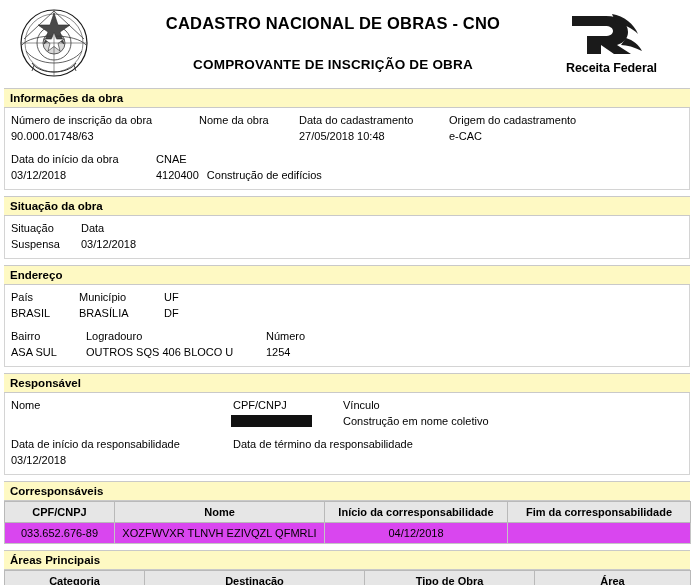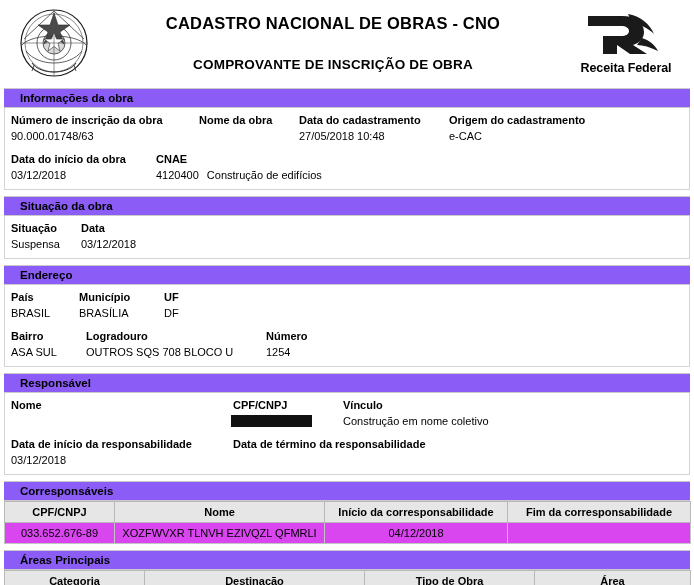--- a/index.html
+++ b/index.html
@@ -49,56 +49,55 @@
     margin-bottom: 24px;
   }
   .header-title-sub {
     font-size: 13.5px;
     font-weight: bold;
     letter-spacing: 0.2px;
   }
   .rf-logo {
     width: 120px;
     flex: 0 0 120px;
-    text-align: center;
   }
   .rf-logo-text {
     font-size: 12.5px;
     font-weight: bold;
     margin-top: 1px;
     letter-spacing: -0.1px;
   }
 
   
   .section-bar {
-    background: #8b5cf6;
+    background: #fef9c3;
     border: 1px solid #c9c9c9;
     border-left: none;
     border-right: none;
     font-weight: bold;
     font-size: 11.5px;
-    padding: 3px 6px 3px 16px;
+    padding: 3px 6px 3px 6px;
     margin: 0;
   }
   .section-body {
     border: 1px solid #d4d4d4;
     border-top: none;
     padding: 5px 6px 7px 6px;
   }
   .section-gap { height: 6px; }
 
   
   .frow {
     display: flex;
     align-items: flex-start;
   }
   .frow + .frow { margin-top: 9px; }
   .fcell { padding-right: 8px; }
   .flabel {
-    font-weight: bold;
+    font-weight: normal;
     font-size: 11px;
     line-height: 14px;
     white-space: nowrap;
   }
   .fvalue {
     font-size: 11px;
     line-height: 14px;
     margin-top: 2px;
     white-space: nowrap;
   }
@@ -260,21 +259,21 @@
         <div class="fvalue">DF</div>
       </div>
     </div>
     <div class="frow">
       <div class="fcell" style="width:75px">
         <div class="flabel">Bairro</div>
         <div class="fvalue">ASA SUL</div>
       </div>
       <div class="fcell" style="width:180px">
         <div class="flabel">Logradouro</div>
-        <div class="fvalue">OUTROS SQS 708 BLOCO U</div>
+        <div class="fvalue">OUTROS SQS 406 BLOCO U</div>
       </div>
       <div class="fcell">
         <div class="flabel">Número</div>
         <div class="fvalue">1254</div>
       </div>
     </div>
   </div>
 
   <div class="section-gap"></div>
 

